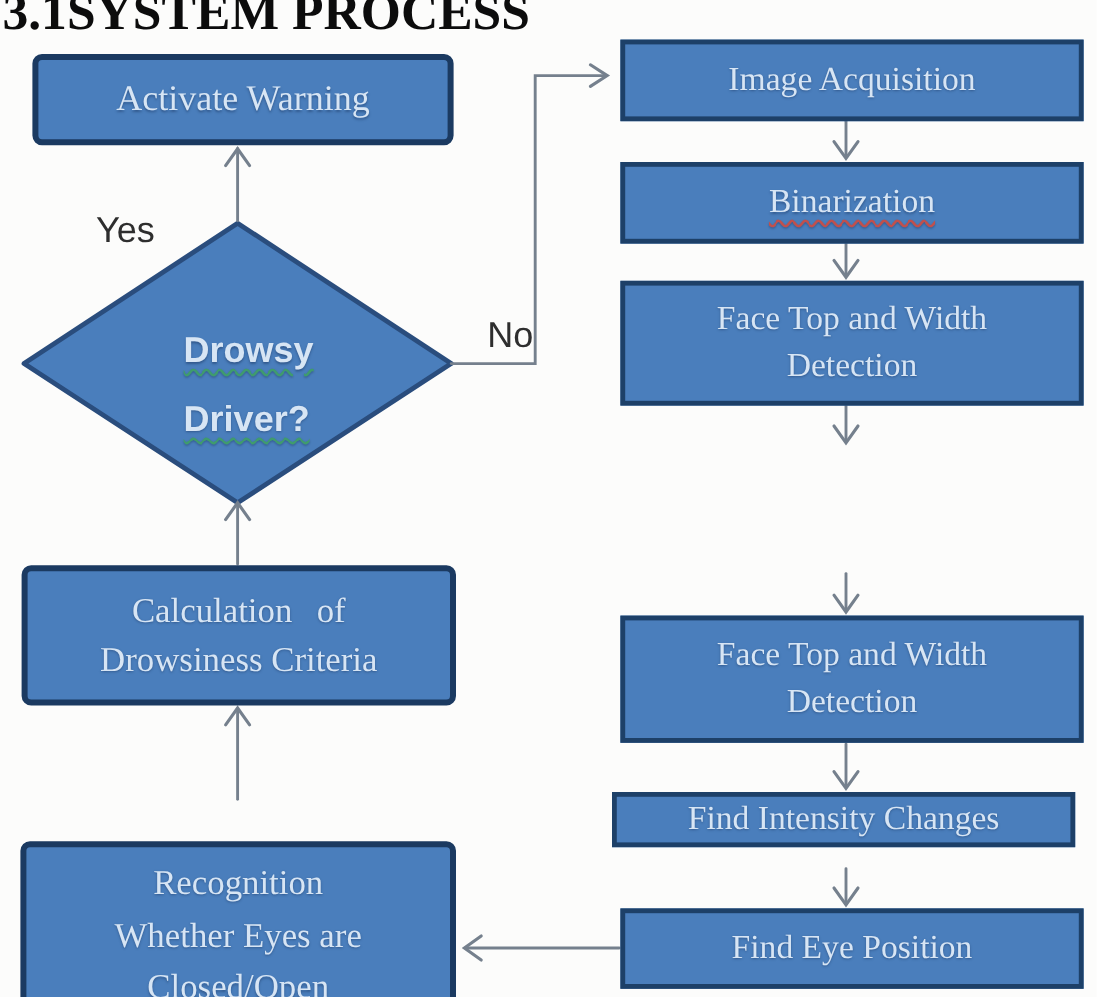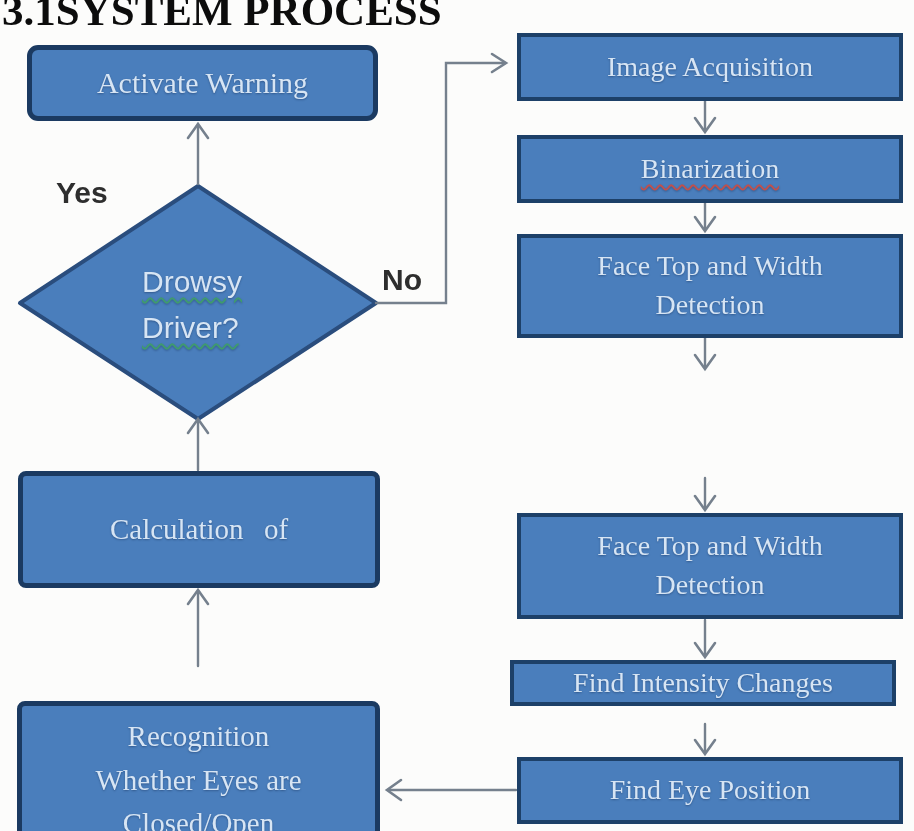--- a/index.html
+++ b/index.html
@@ -63,27 +63,28 @@
   .decision-text{
     position:absolute;
     left:142px;top:259px;
     font-family:"Liberation Sans",sans-serif;
     font-size:30px;
     line-height:46px;
     color:#d7e5f4;
     text-align:left;
     text-shadow:0 1px 2px rgba(20,45,85,0.45);
   }
-  .decision-text div{margin:0;}
+  .decision-text div{margin:11px;font-weight:bold;}
   .branch-label{
     position:absolute;
     font-family:"Liberation Sans",sans-serif;
     font-size:30px;
-    font-weight:700;
+    font-weight:400;
     color:#2e2e2e;
+    margin-left:24px;
   }
   .word-wide{word-spacing:0.45em;}
 </style>
 </head>
 <body>
 
 <div id="canvas">
 
   <h1 class="page-title">3.1SYSTEM PROCESS</h1>
 
@@ -118,34 +119,35 @@
     <line x1="705" y1="620" x2="705" y2="655"></line>
     <path d="M695,643 L705,657 L715,643" stroke-width="2.6"></path>
 
     <line x1="705" y1="724" x2="705" y2="752"></line>
     <path d="M695,740 L705,754 L715,740" stroke-width="2.6"></path>
 
     <line x1="516" y1="790" x2="388" y2="790"></line>
     <path d="M401,780 L387,790 L401,800" stroke-width="2.6"></path>
   </svg>
 
-  <div class="box left-style" style="left:27px;top:45px;width:351px;height:76px;font-size:30px;border-radius:11px;">
+  <div class="box left-style" style="left:27px;top:45px;width:351px;height:76px;font-size:30px;">
     <span>Activate Warning</span>
   </div>
 
   <div class="decision-text">
     <div><span class="wavy-green">Drowsy</span></div>
     <div><span class="wavy-green">Driver?</span></div>
   </div>
 
   <div class="branch-label" style="left:56px;top:176px;">Yes</div>
   <div class="branch-label" style="left:382px;top:263px;">No</div>
 
   <div class="box left-style" style="left:18px;top:471px;width:362px;height:117px;">
     <div class="word-wide">Calculation of</div>
+    <div>Drowsiness Criteria</div>
   </div>
 
   <div class="box left-style" style="left:17px;top:701px;width:363px;height:159px;line-height:1.5;">
     <div>Recognition</div>
     <div>Whether Eyes are</div>
     <div>Closed/Open</div>
   </div>
 
   <div class="box" style="left:517px;top:33px;width:386px;height:68px;">
     <span>Image Acquisition</span>

